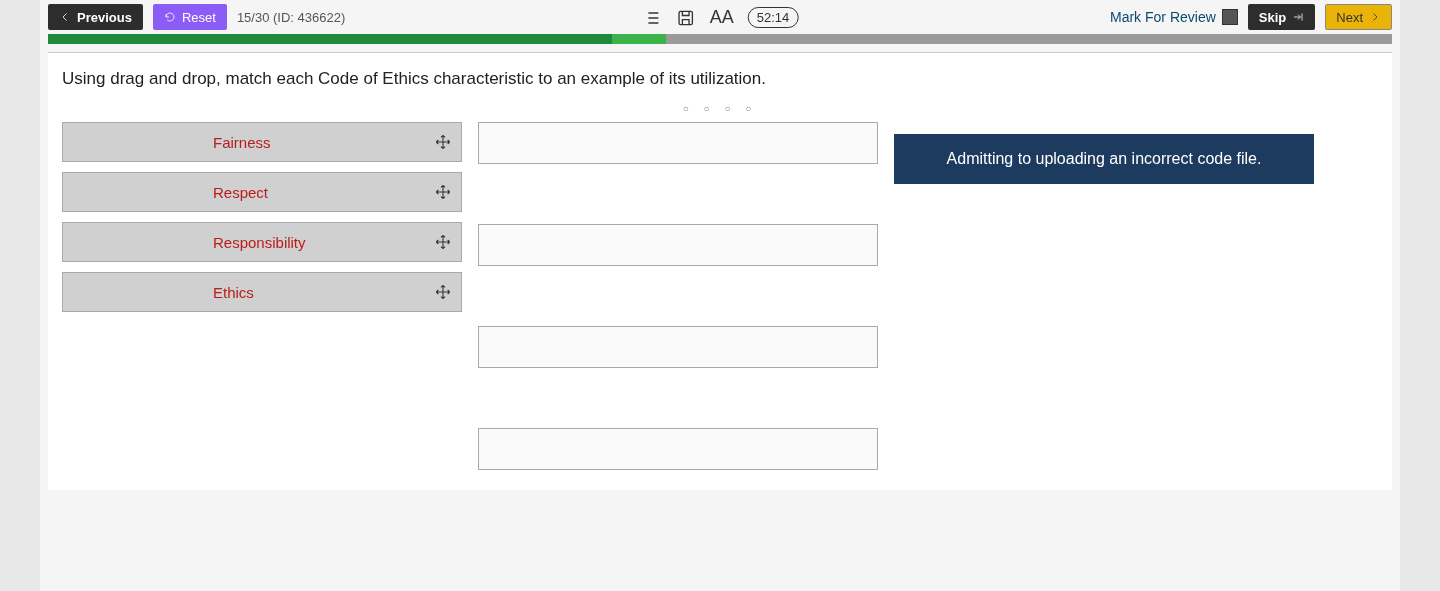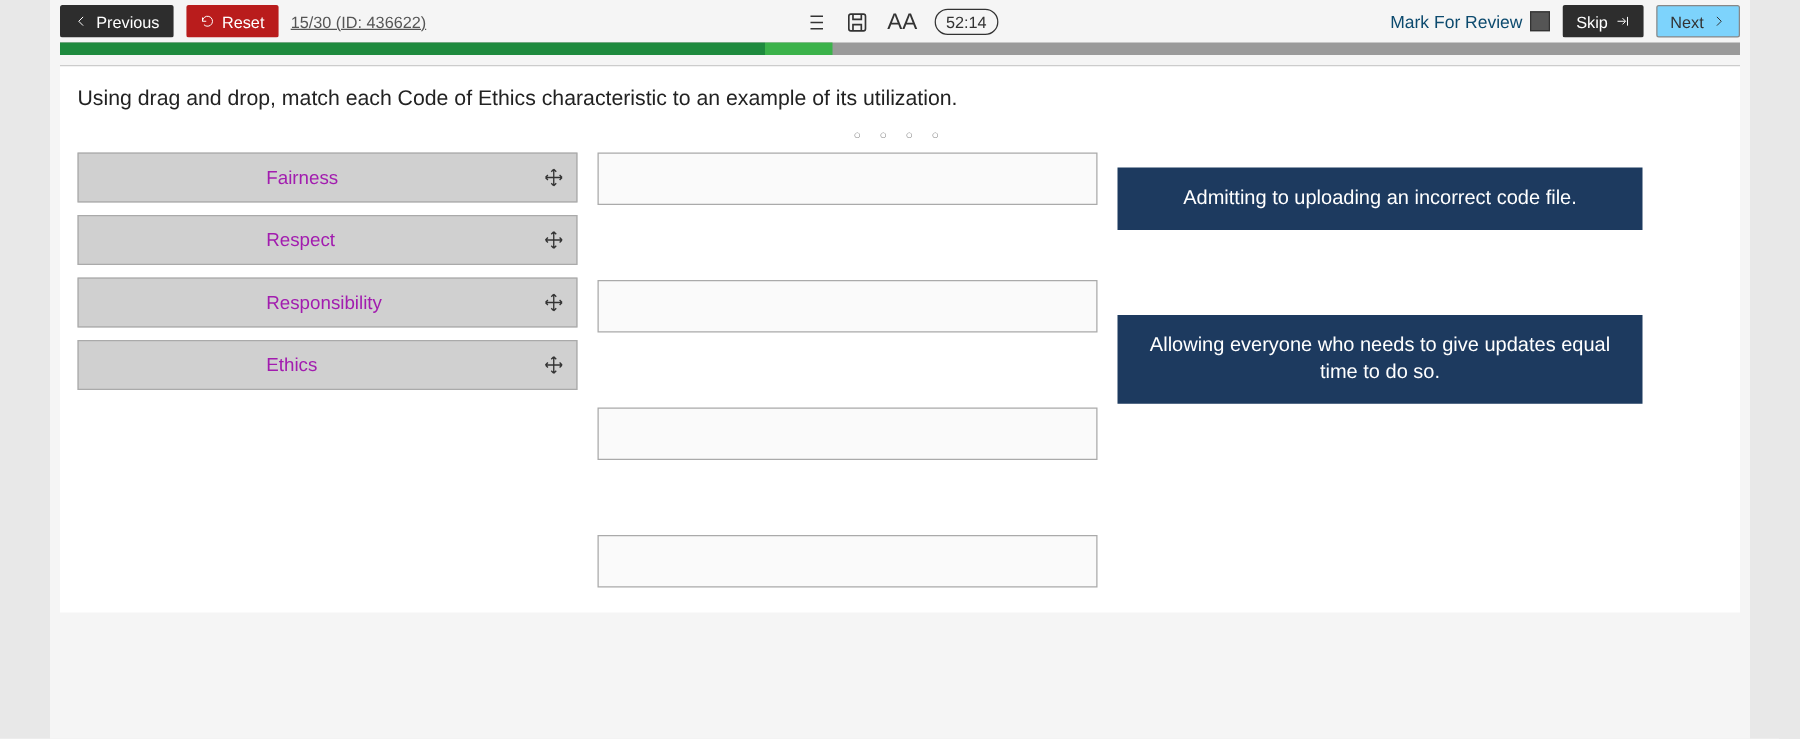--- a/index.html
+++ b/index.html
@@ -32,24 +32,24 @@
       align-items: center;
       justify-content: center;
       height: 26px;
       padding: 0 10px;
       font-size: 13px;
       border-radius: 2px;
       cursor: pointer;
       gap: 6px;
       border: 1px solid transparent;
     }
-    .btn-dark { background: #2d2d2d; color: #fff; }
-    .btn-gray { background: #b91c1c; color: #fff; }
-    .btn-light { background: #7dd3fc; color: #333; border: 1px solid #888; }
-    .q-id { color: #555; font-size: 13px; text-decoration: underline; }
+    .btn-dark { background: #2d2d2d; color: #fff; font-weight: bold; }
+    .btn-gray { background: #8b5cf6; color: #fff; }
+    .btn-light { background: #eab308; color: #333; border: 1px solid #888; }
+    .q-id { color: #555; font-size: 13px; }
     .toolbar-center {
       position: absolute;
       left: 50%;
       transform: translateX(-50%);
       display: flex;
       align-items: flex-end;
       gap: 14px;
       color: #333;
     }
     .ic { display: inline-flex; align-items: center; justify-content: center; }
@@ -101,21 +101,21 @@
     }
     .source-stack { display: flex; flex-direction: column; gap: 10px; }
     .drag-item {
       background: #d0d0d0;
       border: 1px solid #aaa;
       height: 40px;
       display: flex;
       align-items: center;
       padding-left: 150px;
       position: relative;
-      color: #a21caf;
+      color: #b91c1c;
       font-size: 15px;
       cursor: grab;
     }
     .drag-handle {
       position: absolute;
       right: 10px;
       top: 50%;
       transform: translateY(-50%);
       color: #333;
     }
@@ -248,17 +248,16 @@
 
       <div class="drop-col">
         <div class="drop-slot"></div>
         <div class="drop-slot"></div>
         <div class="drop-slot"></div>
         <div class="drop-slot"></div>
       </div>
 
       <div class="target-col">
         <div class="target">Admitting to uploading an incorrect code file.</div>
-        <div class="target">Allowing everyone who needs to give updates equal time to do so.</div>
       </div>
     </div>
   </div>
 </div>
 
 </body></html>

